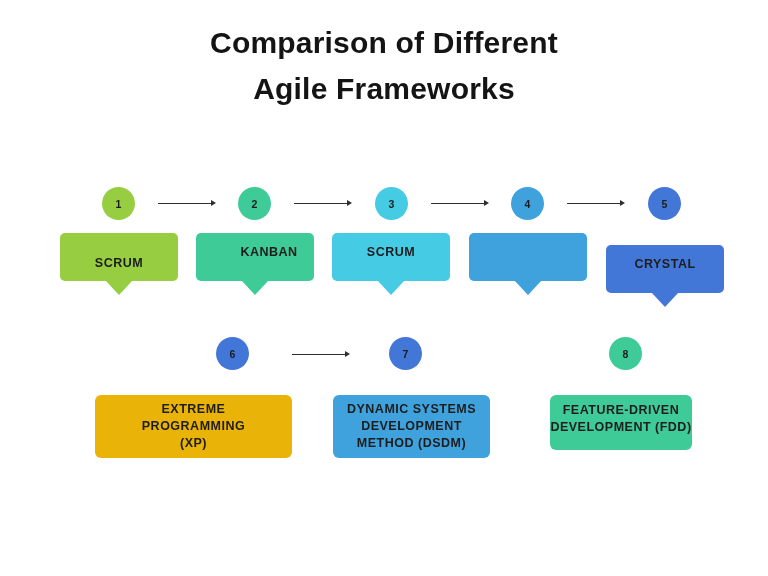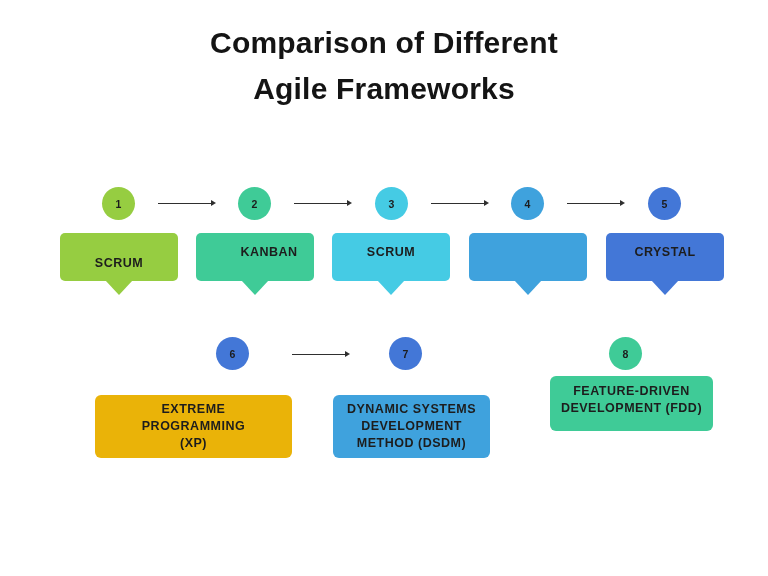--- a/index.html
+++ b/index.html
@@ -107,21 +107,21 @@
     border-right: 14px solid transparent;
     border-top: 15px solid #999;
   }
   .box.r2 {
     border-radius: 6px;
     font-size: 12.5px;
     line-height: 17px;
   }
   #b6 { left: 95px;  top: 395px; width: 197px; height: 63px; }
   #b7 { left: 333px; top: 395px; width: 157px; height: 63px; }
-  #b8 { left: 550px; top: 376px; width: 163px; height: 55px; padding-bottom: 8px; }
+  #b8 { left: 550px; top: 395px; width: 142px; height: 55px; padding-bottom: 8px; }
 </style>
 </head>
 <body>
 
 <div class="canvas">
 
   <h1 class="title">Comparison of Different
 Agile Frameworks</h1>
 
   <div class="circle" id="c1" style="background-color: rgb(150, 205, 65);">1</div>
@@ -143,21 +143,21 @@
     <span class="box-label">KANBAN</span>
     <div class="tail" style="border-top-color: rgb(63, 203, 151);"></div>
   </div>
   <div class="box r1" id="b3" style="background-color: rgb(69, 203, 228);">
     <span class="box-label">SCRUM</span>
     <div class="tail" style="border-top-color: rgb(69, 203, 228);"></div>
   </div>
   <div class="box r1" id="b4" style="background-color: rgb(63, 162, 221);">
     <div class="tail" style="border-top-color: rgb(63, 162, 221);"></div>
   </div>
-  <div class="box r1" id="b5" style="background-color: rgb(67, 119, 215);">
+  <div class="box r1" id="b5" style="background-color: rgb(67, 119, 215); margin-top: 12px;">
     <span class="box-label">CRYSTAL</span>
     <div class="tail" style="border-top-color: rgb(67, 119, 215);"></div>
   </div>
 
   <div class="circle" id="c6" style="background-color: rgb(67, 119, 215);">6</div>
   <div class="circle" id="c7" style="background-color: rgb(67, 119, 215);">7</div>
   <div class="circle" id="c8" style="background-color: rgb(63, 203, 151);">8</div>
 
   <div class="arrow" id="a5"></div>
 

